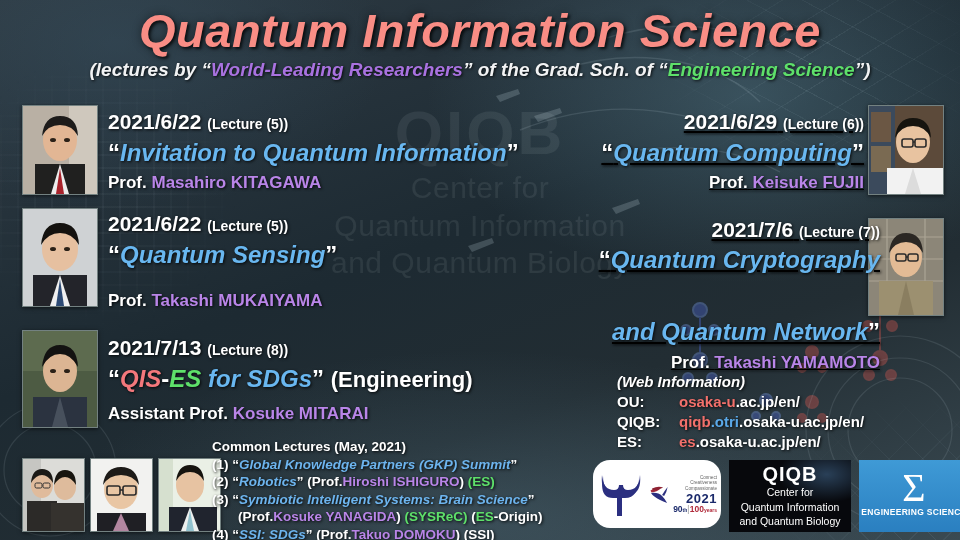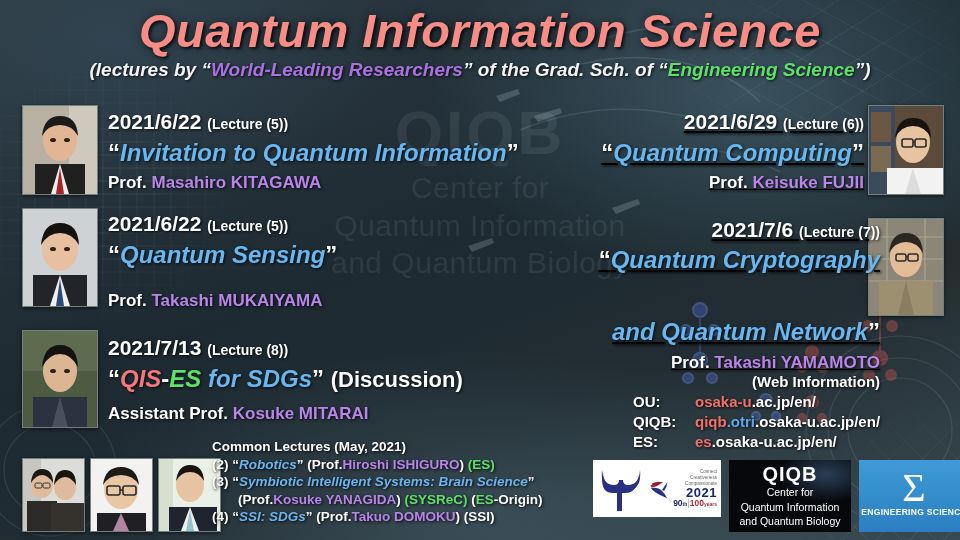--- a/index.html
+++ b/index.html
@@ -78,40 +78,40 @@
   .tright{text-align:right;}
 
   
   .photo{position:absolute;overflow:hidden;border:1px solid rgba(255,255,255,.18);
          background:#566; box-shadow:0 1px 4px rgba(0,0,0,.6);}
   .ph-face{position:absolute;inset:0;}
 
   
   .webinfo{position:absolute;left:617px;top:372px;font-size:15px;font-weight:700;color:#ffffff;
            text-shadow:1px 1px 3px rgba(0,0,0,.9);line-height:1.33;}
-  .webinfo .hdr{font-weight:700;text-align:right;}
-  .wtbl{display:grid;grid-template-columns:62px auto;margin-left:16px;}
+  .webinfo .hdr{font-style:italic;font-weight:700;}
+  .wtbl{display:grid;grid-template-columns:62px auto;}
   .c-red{color:#f2706b;}
   .c-lblue{color:#5aa8e8;}
 
   
   .common{position:absolute;left:212px;top:438px;font-size:13.5px;font-weight:700;color:#ffffff;
           text-shadow:1px 1px 3px rgba(0,0,0,.9);line-height:1.30;}
   .ct-blue{color:#6db4ee;font-style:italic;}
   .ct-purple{color:#b985e8;}
   .ct-green{color:#5ee06a;}
 
   
   .strip{position:absolute;left:22px;top:458px;display:flex;gap:5px;}
   .strip .photo{position:relative;width:61px;height:72px;}
 
   
   .logos{position:absolute;left:593px;top:460px;display:flex;gap:8px;align-items:flex-start;}
-  .logo-ou{width:128px;height:57px;background:#ffffff;display:flex;align-items:center;
-           padding:0 4px;box-sizing:border-box;gap:4px;}
+  .logo-ou{width:128px;height:68px;background:#ffffff;display:flex;align-items:center;
+           padding:0 4px;box-sizing:border-box;gap:4px;border-radius:17px;}
   .logo-qiqb{width:122px;height:72px;background:#07080c;color:#fff;text-align:center;
              display:flex;flex-direction:column;justify-content:center;
              background-image:radial-gradient(ellipse 70px 40px at 80% 20%, rgba(70,110,150,.55), rgba(0,0,0,0) 70%);}
   .logo-qiqb .big{font-size:20px;font-weight:700;letter-spacing:1px;line-height:1;}
   .logo-qiqb .sml{font-size:10.5px;line-height:1.12;margin-top:3px;}
   .logo-es{width:110px;height:72px;background:linear-gradient(180deg,#3f9ad6,#2a7fc0);
            position:relative;display:flex;flex-direction:column;align-items:center;justify-content:center;}
   .logo-es .sig{font-family:"Liberation Serif","DejaVu Serif",serif;font-size:40px;color:#fff;line-height:.85;margin-top:-4px;}
   .logo-es .eslbl{font-size:8.5px;font-weight:700;letter-spacing:.3px;color:#ffffff;margin-top:2px;}
   .ou-mark{flex:0 0 auto;}
@@ -326,21 +326,21 @@
     </svg>
   </div>
   <div class="entry" style="left:108px;top:336px;">
     <div class="date">
       <span>2021/7/13</span>
       <span class="lec">(Lecture (8))</span>
     </div>
     <div class="ltitle" style="margin-top:6px;">
       <span class="q">“</span><span class="c-pink">QIS</span><span class="q" style="color:#ffffff;">-</span><span class="c-green">ES</span>
       <span>for SDGs</span><span class="q">”</span>
-      <span class="disc">(Discussion)</span>
+      <span class="disc">(Engineering)</span>
     </div>
     <div class="speaker" style="margin-top:11px;">
       <span>Assistant Prof.</span>
       <span class="nm">Kosuke MITARAI</span>
     </div>
   </div>
 
   <div class="webinfo">
     <div class="hdr">(Web Information)</div>
     <div class="wtbl">
@@ -388,20 +388,24 @@
         <path d="M17 22 q2 -16 14 -16 q13 0 14 16 q-5 -9 -14 -9 q-9 0 -14 9z" fill="#16140f"></path>
         <rect x="10" y="48" width="48" height="24" fill="#20242e"></rect>
         <path d="M31 48 l-9 24 h18z" fill="#eef0ee"></path>
         <path d="M31 51 l-4 21 h8z" fill="#93c3cf"></path>
       </svg>
     </div>
   </div>
 
   <div class="common">
     <div>Common Lectures (May, 2021)</div>
+    <div>
+      <span>(1)</span>
+      <span>“</span><span class="ct-blue">Global Knowledge Partners (GKP) Summit</span><span>”</span>
+    </div>
     <div>
       <span>(2)</span>
       <span>“</span><span class="ct-blue">Robotics</span><span>”</span>
       <span>(Prof.</span><span class="ct-purple">Hiroshi ISHIGURO</span><span>)</span>
       <span class="ct-green">(ES)</span>
     </div>
     <div>
       <span>(3)</span>
       <span>“</span><span class="ct-blue">Symbiotic Intelligent Systems: Brain Science</span><span>”</span>
     </div>

